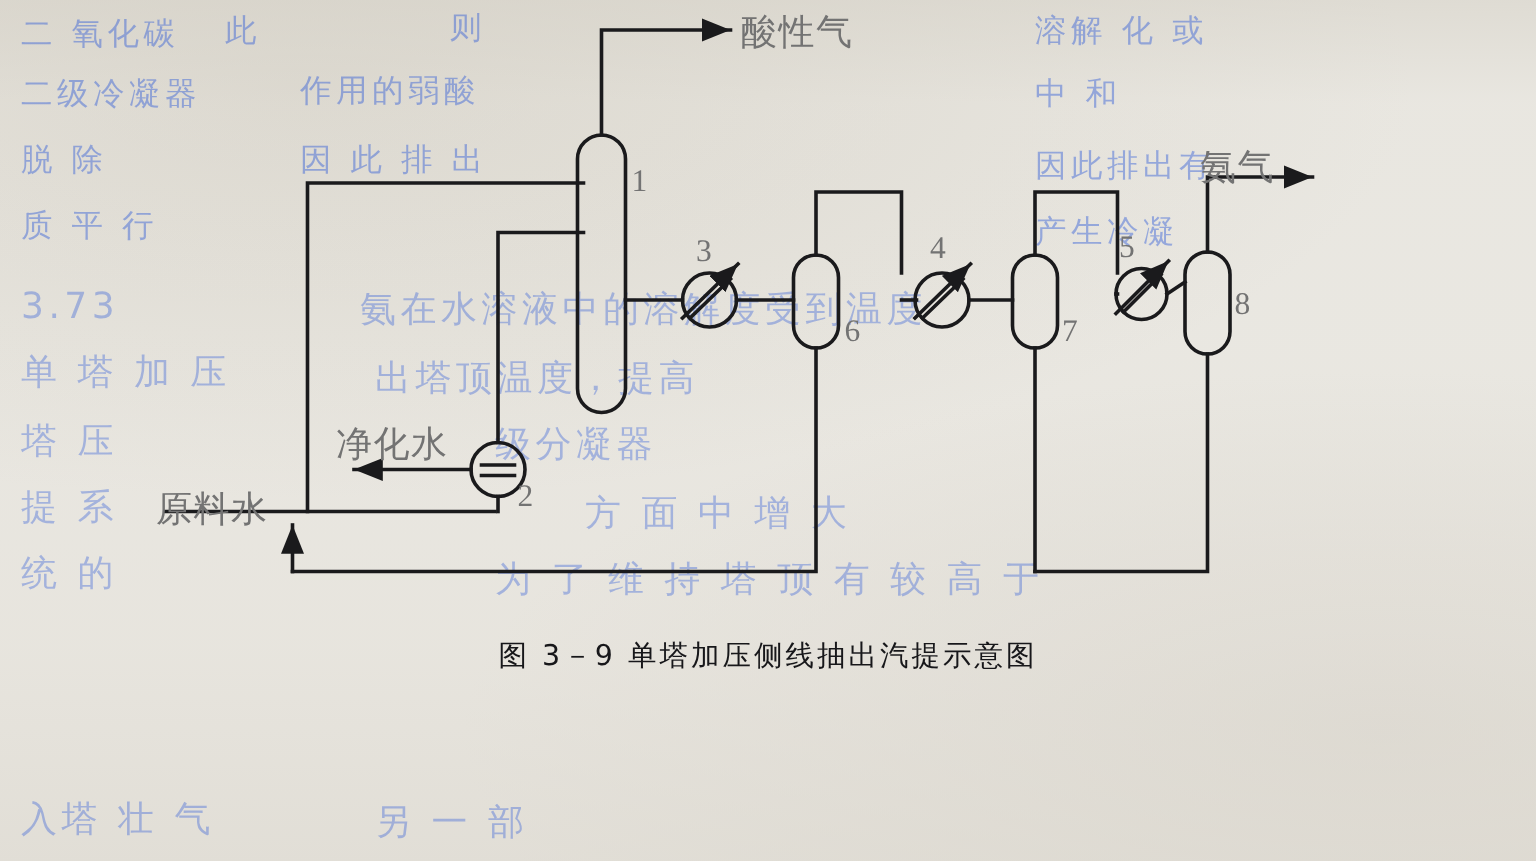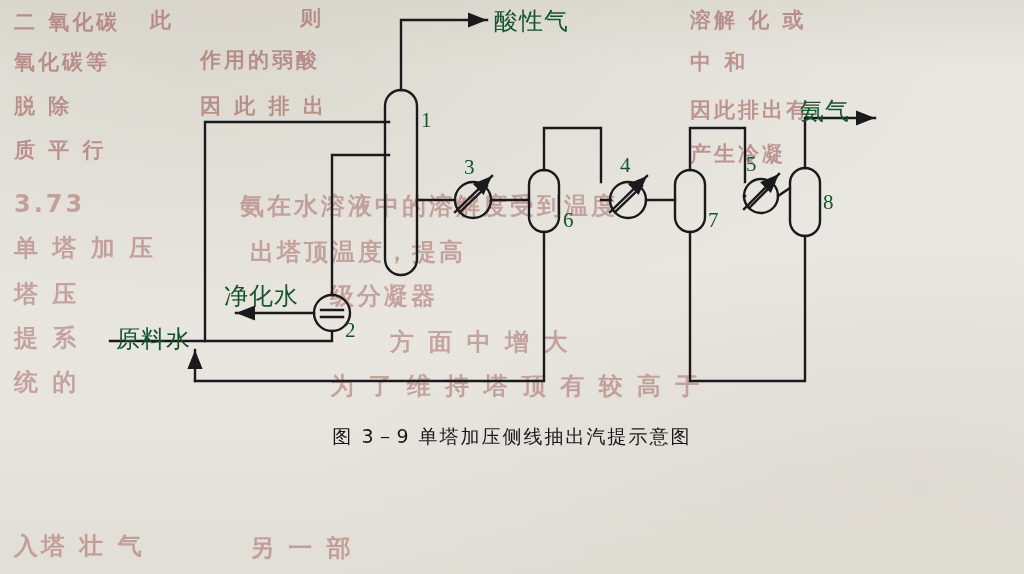--- a/index.html
+++ b/index.html
@@ -19,38 +19,37 @@
     position: absolute;
     inset: 0;
     background:
       linear-gradient(180deg, rgba(214,210,200,0.55) 0%, rgba(232,229,222,0.2) 12%, rgba(236,233,226,0.1) 40%, rgba(228,224,216,0.35) 75%, rgba(220,216,207,0.6) 100%),
       radial-gradient(120% 80% at 20% 10%, rgba(205,200,188,0.55) 0%, rgba(232,229,222,0) 60%),
       radial-gradient(100% 70% at 90% 85%, rgba(205,200,190,0.45) 0%, rgba(232,229,222,0) 60%),
       #e9e7e1;
   }
   .ghost {
     position: absolute;
-    color: #7f1d1d;
+    color: #1d4ed8;
     opacity: 0.40;
     font-size: 21px;
     letter-spacing: 3px;
     white-space: nowrap;
     font-family: "DejaVu Sans", sans-serif;
     pointer-events: none;
-    font-weight: bold;
   }
   .ghost.small { font-size: 24px; opacity: 0.33; }
   #figure {
     position: absolute;
     inset: 0;
   }
   svg { display: block; }
   .lbl {
     position: absolute;
-    color: #14532d;
+    color: #737373;
     font-family: "DejaVu Sans", sans-serif;
     white-space: nowrap;
   }
   .num {
     font-size: 21px;
     font-family: "Liberation Serif", serif;
   }
   .cn {
     font-size: 24px;
     letter-spacing: 1px;
@@ -80,21 +79,21 @@
 
 <div id="paper"></div>
 
 <div>
   <div class="ghost" style="left:14px;  top:8px;">二 氧化碳</div>
   <div class="ghost" style="left:150px; top:6px;">此</div>
   <div class="ghost" style="left:300px; top:4px;">则</div>
   <div class="ghost" style="left:470px; top:6px;"></div>
   <div class="ghost" style="left:690px; top:6px;">溶解 化 或</div>
   <div class="ghost" style="left:200px; top:46px;">作用的弱酸</div>
-  <div class="ghost" style="left:14px;  top:48px;">氧化碳等</div>
+  <div class="ghost" style="left:14px;  top:48px;">二级冷凝器</div>
   <div class="ghost" style="left:690px; top:48px;">中 和</div>
   <div class="ghost" style="left:14px;  top:92px;">脱 除</div>
   <div class="ghost" style="left:200px; top:92px;">因 此 排 出</div>
   <div class="ghost" style="left:690px; top:96px;">因此排出有</div>
   <div class="ghost" style="left:14px;  top:136px;">质 平 行</div>
   <div class="ghost" style="left:690px; top:140px;">产生冷凝</div>
   <div class="ghost small" style="left:14px; top:190px;">3.73</div>
   <div class="ghost small" style="left:240px; top:190px;">氨在水溶液中的溶解度受到温度</div>
   <div class="ghost small" style="left:14px; top:232px;">单 塔 加 压</div>
   <div class="ghost small" style="left:250px; top:236px;">出塔顶温度，提高</div>
@@ -176,20 +175,20 @@
   <div class="lbl num" style="left:464px; top:155px;">3</div>
   <div class="lbl num" style="left:620px; top:153px;">4</div>
   <div class="lbl num" style="left:746px; top:152px;">5</div>
   <div class="lbl num" style="left:563px; top:208px;">6</div>
   <div class="lbl num" style="left:708px; top:208px;">7</div>
   <div class="lbl num" style="left:823px; top:190px;">8</div>
 
   <div class="lbl cn" style="left:494px; top:5px;">酸性气</div>
   <div class="lbl cn" style="left:800px; top:95px;">氨气</div>
   <div class="lbl cn" style="left:224px; top:280px;">净化水</div>
-  <div class="lbl cn" style="left:116px; top:323px;">原料水</div>
+  <div class="lbl cn" style="left:104px; top:323px;">原料水</div>
 </div>
 
 <div id="caption">
   <div class="title">图 3－9   单塔加压侧线抽出汽提示意图</div>
   <div class="legend">
   </div>
 </div>
 
 </body></html>

